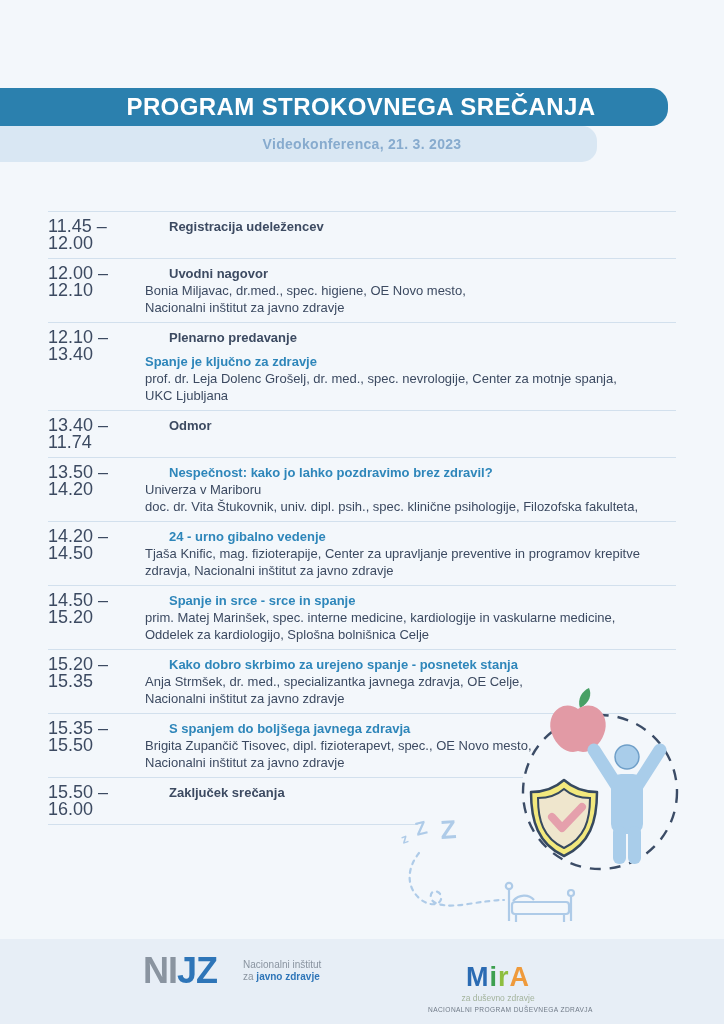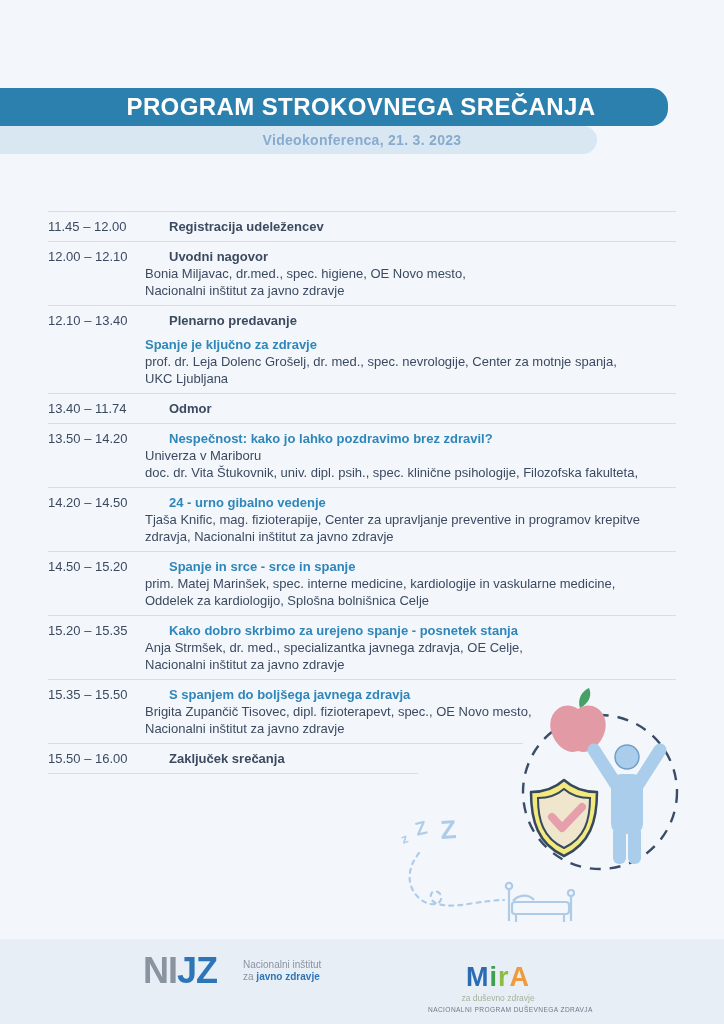--- a/index.html
+++ b/index.html
@@ -13,32 +13,32 @@
   }
   html,body{margin:0;padding:0;}
   body{font-family:"Liberation Sans", sans-serif;}
   .page{position:relative;width:724px;height:1024px;background:var(--page-bg);overflow:hidden;}
 
   
   .header-bar{position:absolute;left:0;top:88px;width:668px;height:38px;background:var(--header-bar);
     border-radius:0 17px 17px 0;display:flex;align-items:center;}
   .header-title{width:100%;text-align:center;padding-left:54px;color:#ffffff;font-weight:bold;
     font-size:24px;letter-spacing:0.4px;}
-  .subheader-bar{position:absolute;left:0;top:126px;width:597px;height:28px;background:var(--subheader-bar);
+  .subheader-bar{position:absolute;left:0;top:126px;width:597px;height:36px;background:var(--subheader-bar);
     border-radius:0 15px 15px 0;display:flex;align-items:center;}
   .subheader-text{width:100%;text-align:center;padding-left:127px;color:var(--subheader-text);
     font-weight:bold;font-size:14px;letter-spacing:0.3px;}
 
   
   .agenda{position:absolute;left:48px;top:211px;width:628px;}
   .divider{height:1px;background:var(--divider);}
   .divider.clip-a{width:475px;}
   .divider.clip-b{width:370px;}
   .row{display:flex;padding:6px 0;}
-  .time{flex:none;width:97px;font-size:13px;line-height:17px;color:var(--text-dark);}
+  .time{flex:none;width:97px;font-size:18px;line-height:17px;color:var(--text-dark);}
   .rbody{flex:1;}
   .rtitle{font-size:13px;line-height:17px;font-weight:bold;color:var(--text-dark);padding-left:24px;}
   .rtitle.blue{color:var(--title-blue);}
   .rsubtitle{font-size:13px;line-height:17px;font-weight:bold;color:var(--title-blue);margin-top:7px;}
   .speaker{font-size:13px;line-height:17px;color:var(--text-dark);}
 
   
   .illustration{position:absolute;left:0;top:0;width:724px;height:1024px;pointer-events:none;}
   .illustration text{font-family:"Liberation Sans", sans-serif;font-weight:bold;}
 

